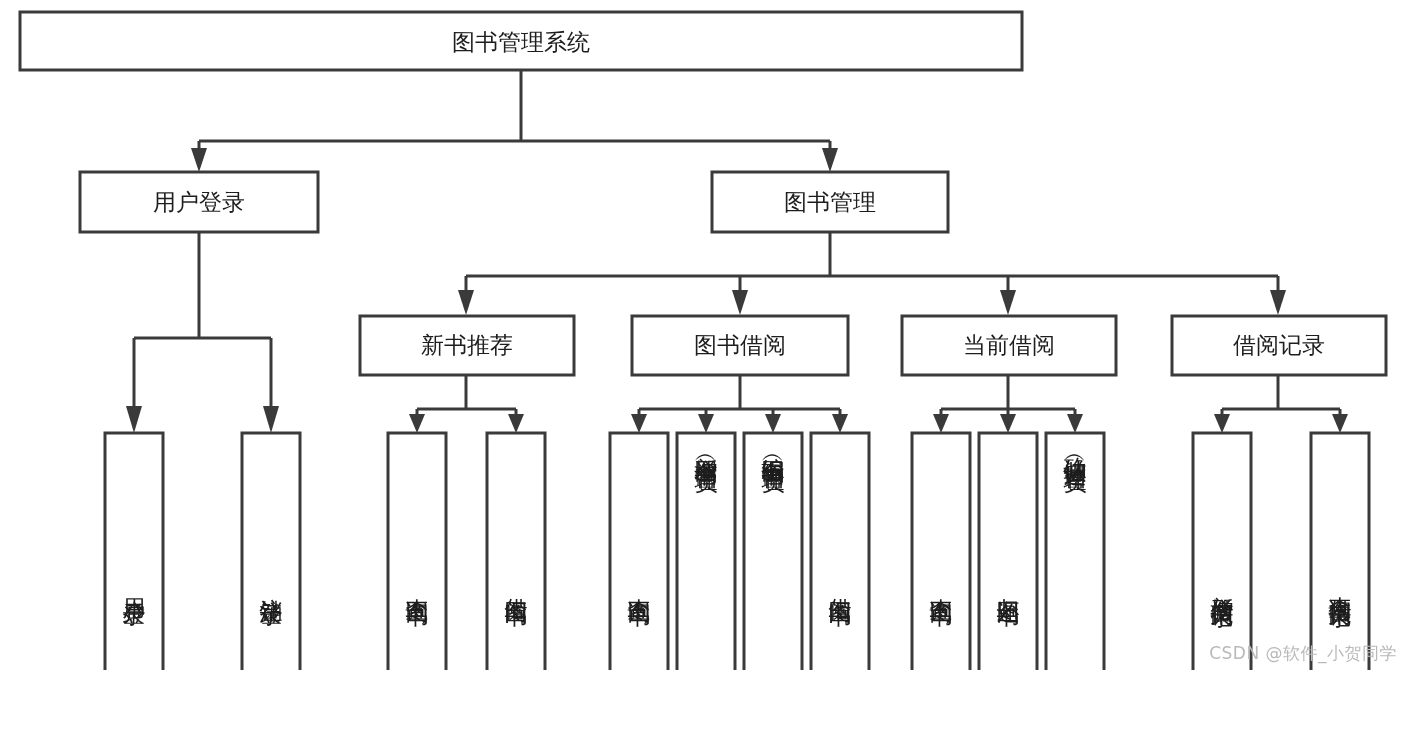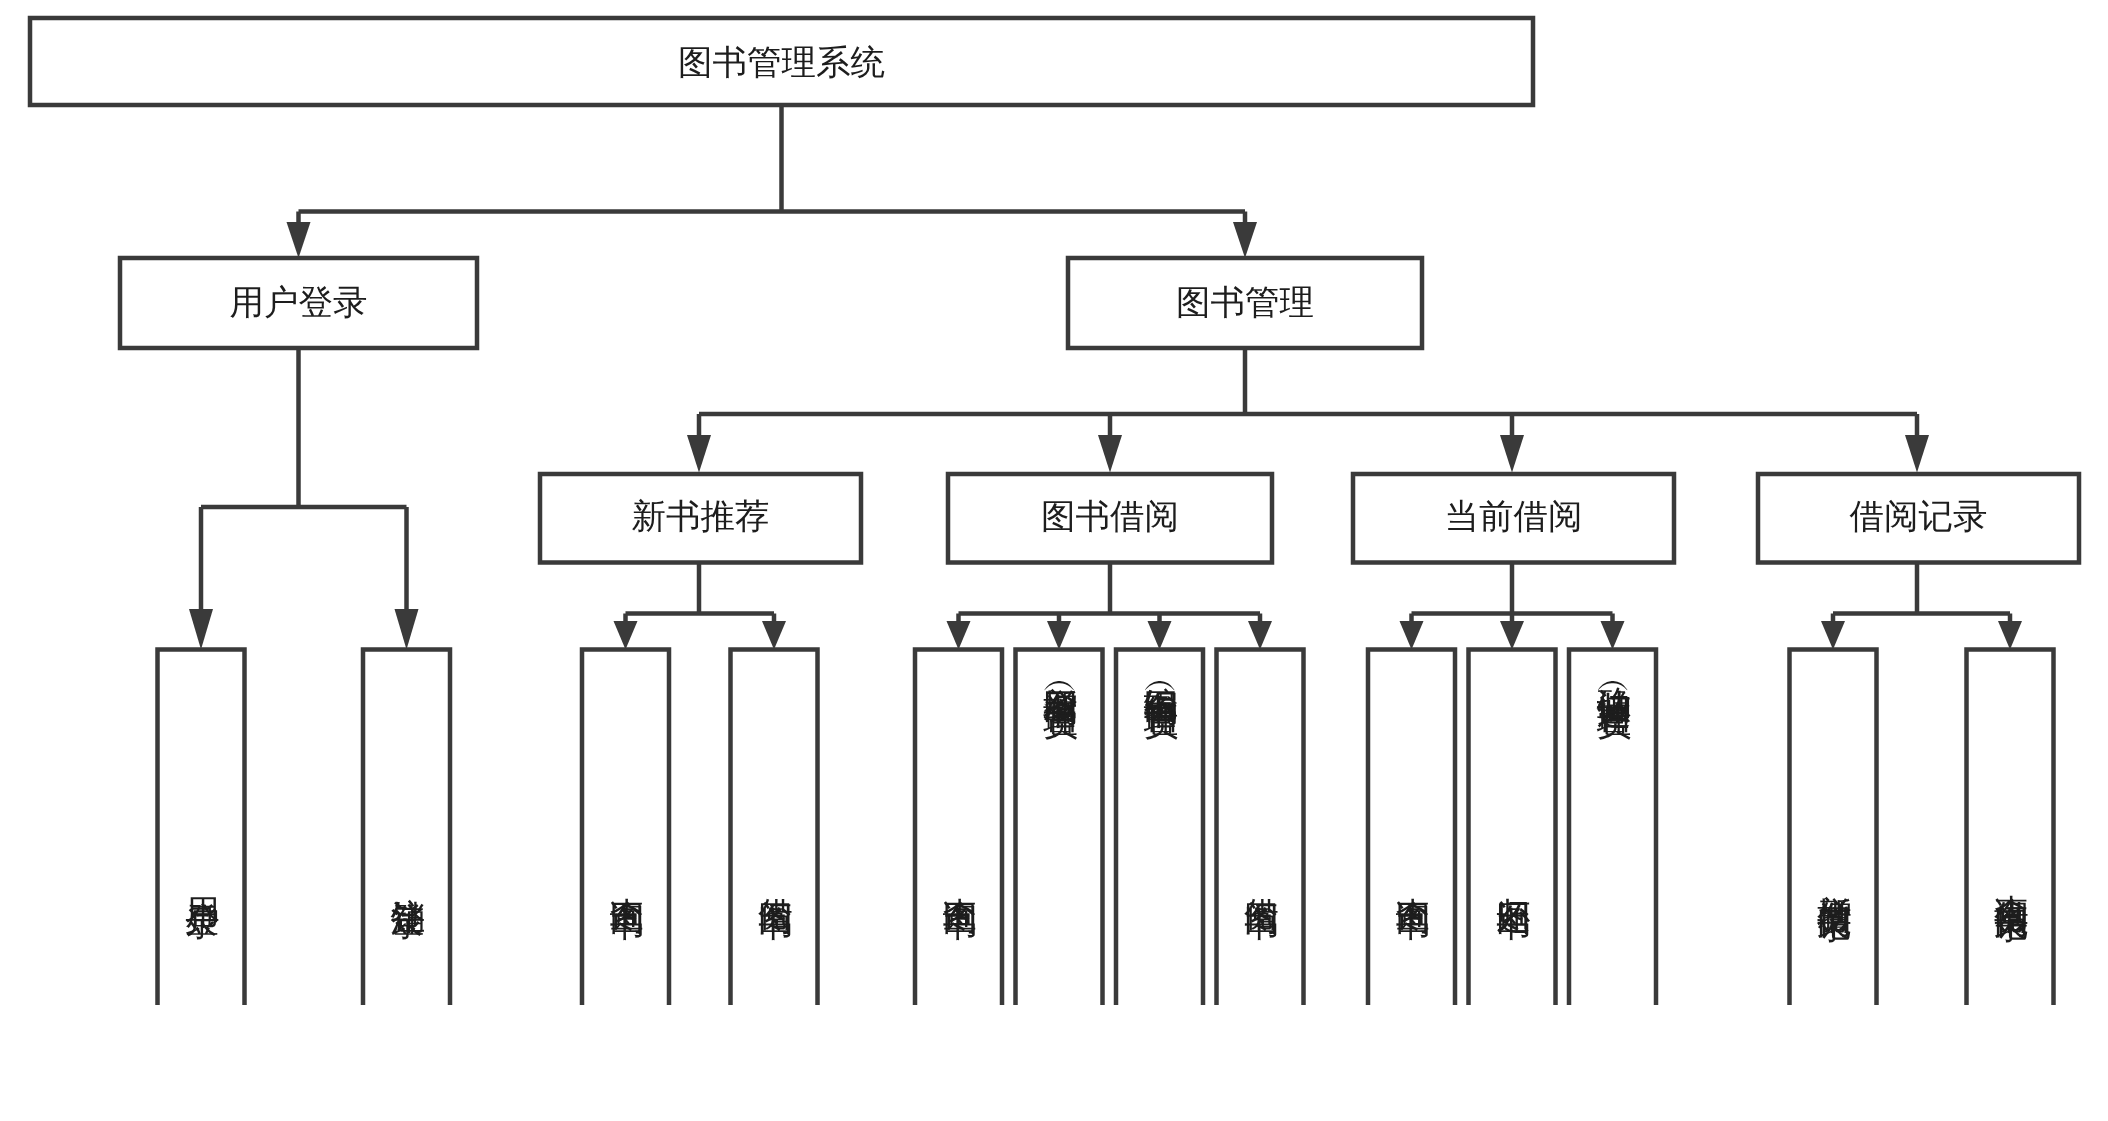--- a/index.html
+++ b/index.html
@@ -240,13 +240,14 @@
     <span class="leaf-label" style="margin-top:6px;">确认归还（管理员）</span>
   </div>
 
   <div class="leaf-label-wrap" style="left:1193px; top:433px; width:58px; height:302px;">
     <span class="leaf-label">新增借阅记录</span>
   </div>
   <div class="leaf-label-wrap" style="left:1311px; top:433px; width:58px; height:302px;">
     <span class="leaf-label">查询借阅记录</span>
   </div>
 
+  <div class="watermark">CSDN @软件_小贺同学</div>
 </div>
 
 </body></html>

